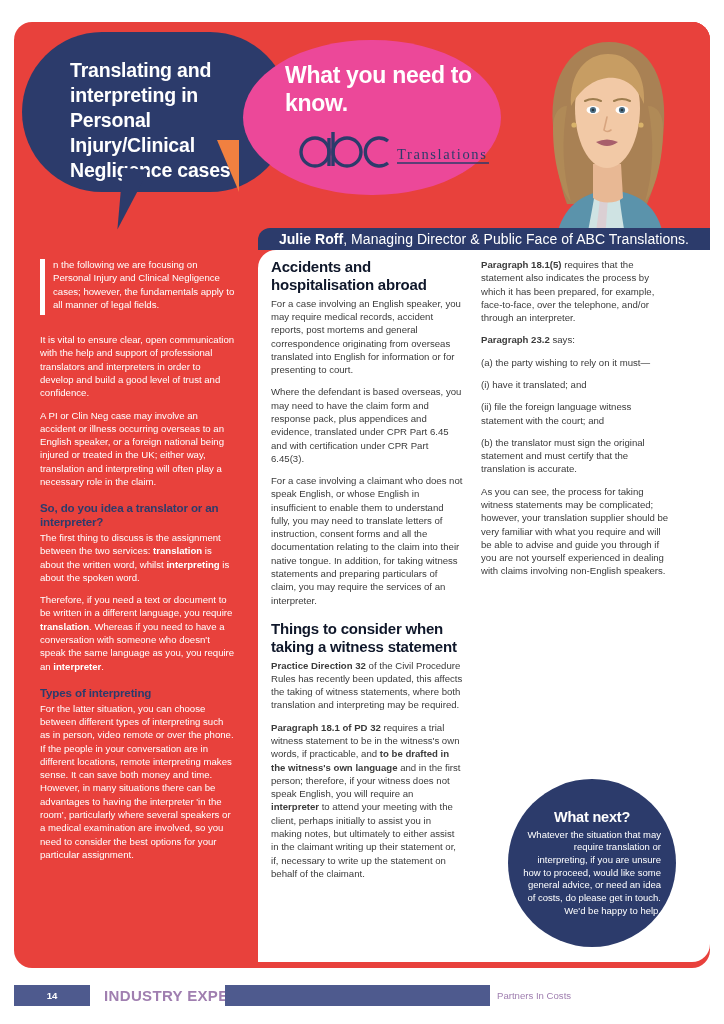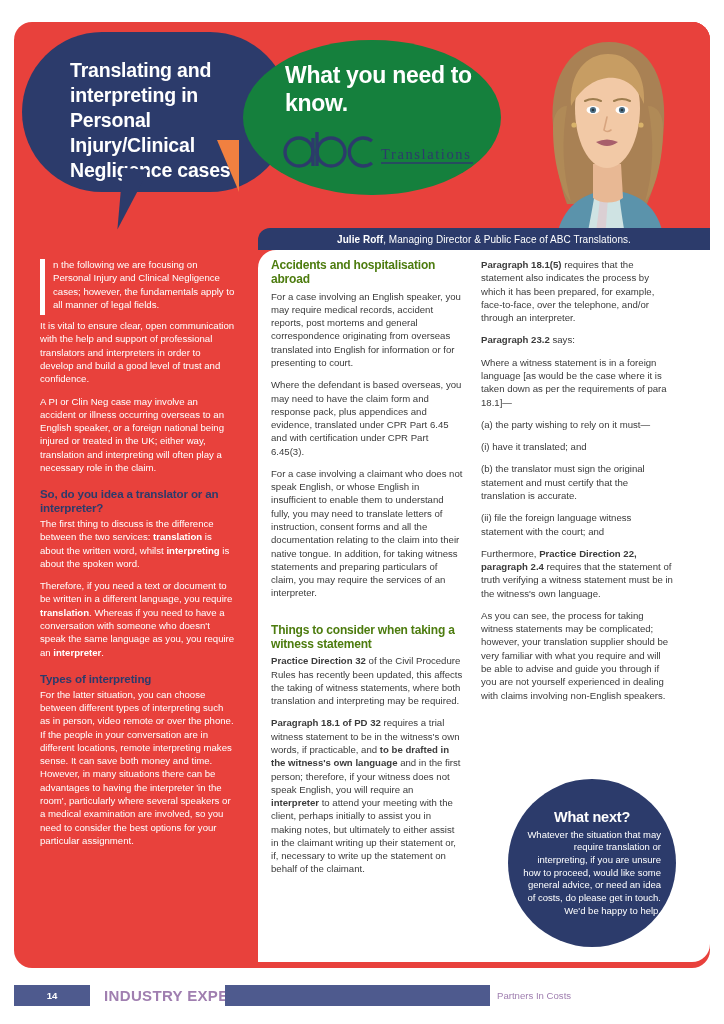--- a/index.html
+++ b/index.html
@@ -39,45 +39,45 @@
   }
   #bubble-navy .title{
     position:absolute;left:48px;top:26px;width:205px;
     color:#ffffff;font-size:19.5px;line-height:1.28;font-weight:bold;
     letter-spacing:-0.2px;
   }
 
   
   #bubble-orange{
     position:absolute;left:243px;top:40px;width:258px;height:155px;
-    background:#15803d;border-radius:129px/78px;
+    background:#ec4899;border-radius:129px/78px;
   }
   #bubble-orange-tail{
     position:absolute;left:195px;top:140px;width:0;height:0;
     border-right:22px solid #f08040;
     border-bottom:52px solid transparent;
     border-left:22px solid transparent;
   }
   #bubble-orange .title{
     position:absolute;left:42px;top:22px;width:215px;
     color:#ffffff;font-size:23px;line-height:1.2;font-weight:bold;
     letter-spacing:-0.3px;
   }
   #logo{
-    position:absolute;left:34px;top:88px;width:200px;height:44px;
+    position:absolute;left:50px;top:88px;width:200px;height:44px;
   }
 
   
   #byline-bar{
     position:absolute;left:258px;top:228px;width:452px;height:22px;
     background:#2c3b6b;border-top-left-radius:12px;
     display:flex;align-items:center;justify-content:center;
   }
   #byline-bar .byline{
-    color:#ffffff;font-size:10px;letter-spacing:0.05px;white-space:nowrap;
+    color:#ffffff;font-size:14px;letter-spacing:0.05px;white-space:nowrap;
   }
   #byline-bar .byline b{font-weight:bold;}
 
   
   #white-panel{
     position:absolute;left:258px;top:250px;width:452px;height:712px;
     background:#ffffff;border-top-left-radius:18px;border-bottom-right-radius:18px;
   }
 
   
@@ -89,31 +89,31 @@
   .col p{margin:0 0 9px 0;}
   .col p:last-child{margin-bottom:0;}
   .col b{font-weight:bold;}
 
   
   #col1 h3{
     margin:0 0 2px 0;color:#2c3b6b;font-size:11.6px;line-height:1.2;
     font-weight:bold;letter-spacing:-0.15px;
   }
   #col1 .sec{margin-top:13px;}
-  #col1 .lead{position:relative;padding-left:13px;margin-bottom:8px;}
+  #col1 .lead{position:relative;padding-left:13px;margin-bottom:22px;}
   #col1 .dropbar{
     position:absolute;left:0;top:1px;width:5px;height:56px;background:#ffffff;
   }
 
   
   #col2 h3,#col3 h3{
-    margin:0 0 3px 0;color:#4d7c0f;font-size:12px;line-height:1.19;
+    margin:0 0 3px 0;color:#0f172a;font-size:15px;line-height:1.19;
     font-weight:bold;letter-spacing:-0.2px;
   }
-  #col2 .sec{margin-top:23px;}
+  #col2 .sec{margin-top:13px;}
 
   
   #whatnext{
     position:absolute;left:508px;top:779px;width:168px;height:168px;
     background:#2c3b6b;border-radius:50%;
     display:flex;flex-direction:column;align-items:center;justify-content:center;
     padding:0 15px;box-sizing:border-box;text-align:right;
   }
   #whatnext .wn-title{
     color:#ffffff;font-size:14.5px;font-weight:bold;margin-bottom:4px;letter-spacing:-0.2px;
@@ -211,45 +211,43 @@
     <div class="byline"><b>Julie Roff</b><span>, Managing Director &amp; Public Face of ABC Translations.</span></div>
   </div>
 
   <div id="white-panel"></div>
 
   <div class="col" id="col1">
     <p class="lead"><span class="dropbar"></span><span>n the following we are focusing on Personal Injury and Clinical Negligence cases; however, the fundamentals apply to all manner of legal fields.</span></p>
     <p>It is vital to ensure clear, open communication with the help and support of professional translators and interpreters in order to develop and build a good level of trust and confidence.</p>
     <p>A PI or Clin Neg case may involve an accident or illness occurring overseas to an English speaker, or a foreign national being injured or treated in the UK; either way, translation and interpreting will often play a necessary role in the claim.</p>
     <h3 class="sec">So, do you idea a translator or an interpreter?</h3>
-    <p><span>The first thing to discuss is the difference between the two services: </span><b>translation</b><span> is about the written word, whilst </span><b>interpreting</b><span> is about the spoken word.</span></p>
+    <p><span>The first thing to discuss is the assignment between the two services: </span><b>translation</b><span> is about the written word, whilst </span><b>interpreting</b><span> is about the spoken word.</span></p>
     <p><span>Therefore, if you need a text or document to be written in a different language, you require </span><b>translation</b><span>. Whereas if you need to have a conversation with someone who doesn't speak the same language as you, you require an </span><b>interpreter</b><span>.</span></p>
     <h3 class="sec">Types of interpreting</h3>
     <p>For the latter situation, you can choose between different types of interpreting such as in person, video remote or over the phone. If the people in your conversation are in different locations, remote interpreting makes sense. It can save both money and time. However, in many situations there can be advantages to having the interpreter 'in the room', particularly where several speakers or a medical examination are involved, so you need to consider the best options for your particular assignment.</p>
   </div>
 
   <div class="col" id="col2">
     <h3>Accidents and hospitalisation abroad</h3>
     <p>For a case involving an English speaker, you may require medical records, accident reports, post mortems and general correspondence originating from overseas translated into English for information or for presenting to court.</p>
     <p>Where the defendant is based overseas, you may need to have the claim form and response pack, plus appendices and evidence, translated under CPR Part 6.45 and with certification under CPR Part 6.45(3).</p>
     <p>For a case involving a claimant who does not speak English, or whose English in insufficient to enable them to understand fully, you may need to translate letters of instruction, consent forms and all the documentation relating to the claim into their native tongue. In addition, for taking witness statements and preparing particulars of claim, you may require the services of an interpreter.</p>
     <h3 class="sec">Things to consider when taking a witness statement</h3>
     <p><b>Practice Direction 32</b><span> of the Civil Procedure Rules has recently been updated, this affects the taking of witness statements, where both translation and interpreting may be required.</span></p>
     <p><b>Paragraph 18.1 of PD 32</b><span> requires a trial witness statement to be in the witness's own words, if practicable, and </span><b>to be drafted in the witness's own language</b><span> and in the first person; therefore, if your witness does not speak English, you will require an </span><b>interpreter</b><span> to attend your meeting with the client, perhaps initially to assist you in making notes, but ultimately to either assist in the claimant writing up their statement or, if, necessary to write up the statement on behalf of the claimant.</span></p>
   </div>
 
   <div class="col" id="col3">
     <p><b>Paragraph 18.1(5)</b><span> requires that the statement also indicates the process by which it has been prepared, for example, face-to-face, over the telephone, and/or through an interpreter.</span></p>
     <p><b>Paragraph 23.2</b><span> says:</span></p>
-    <p>Where a witness statement is in a foreign language [as would be the case where it is taken down as per the requirements of para 18.1]—</p>
     <p>(a) the party wishing to rely on it must—</p>
     <p>(i) have it translated; and</p>
+    <p>(ii) file the foreign language witness statement with the court; and</p>
     <p>(b) the translator must sign the original statement and must certify that the translation is accurate.</p>
-    <p>(ii) file the foreign language witness statement with the court; and</p>
-    <p><span>Furthermore, </span><b>Practice Direction 22, paragraph 2.4</b><span> requires that the statement of truth verifying a witness statement must be in the witness's own language.</span></p>
     <p>As you can see, the process for taking witness statements may be complicated; however, your translation supplier should be very familiar with what you require and will be able to advise and guide you through if you are not yourself experienced in dealing with claims involving non-English speakers.</p>
   </div>
 
   <div id="whatnext">
     <div class="wn-title">What next?</div>
     <div class="wn-body">Whatever the situation that may require translation or interpreting, if you are unsure how to proceed, would like some general advice, or need an idea of costs, do please get in touch. We'd be happy to help.</div>
   </div>
 
   <div id="footer">
     <div id="page-num">

